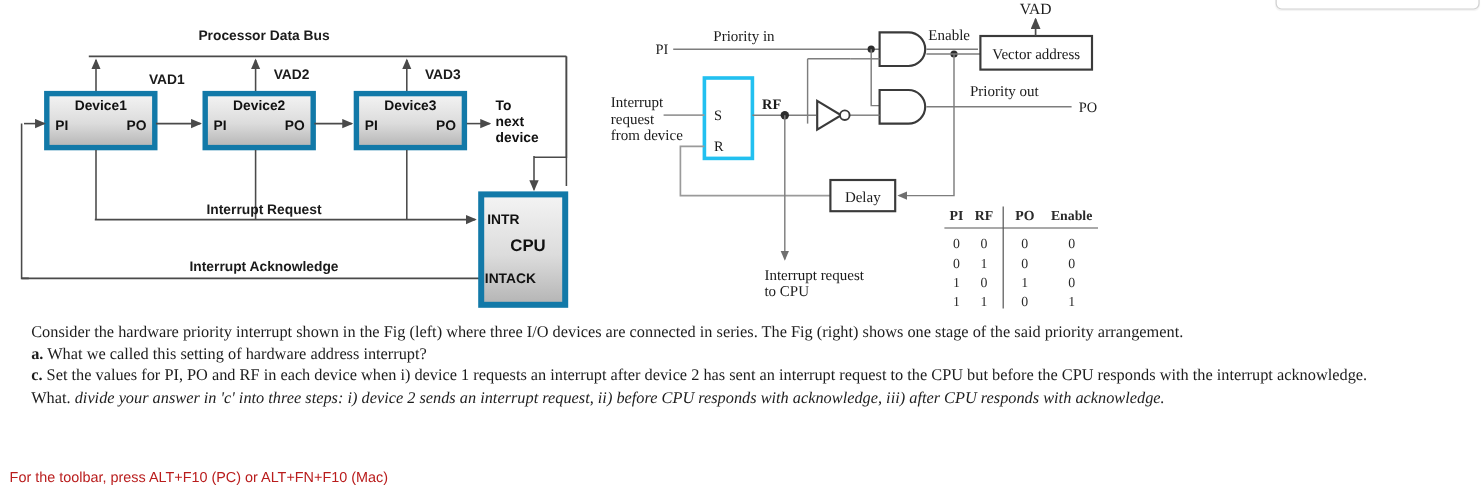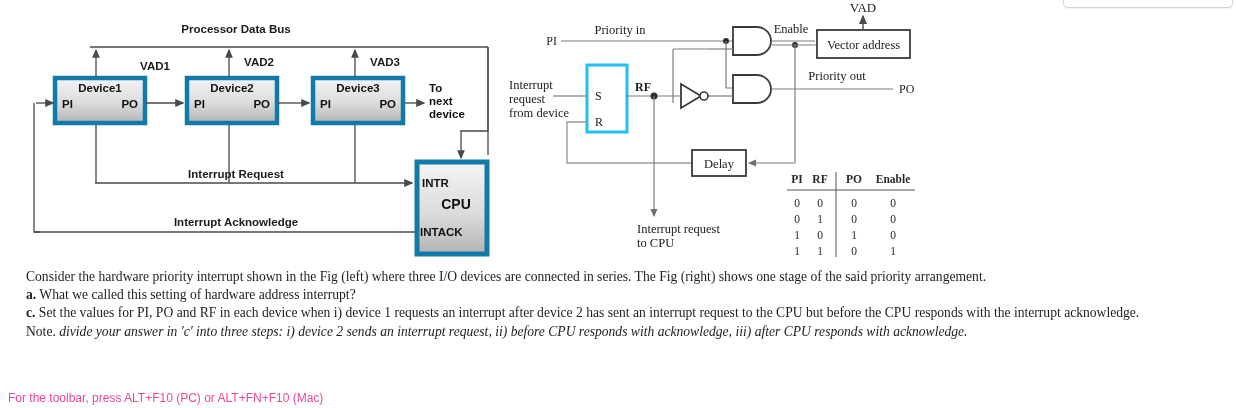--- a/index.html
+++ b/index.html
@@ -34,21 +34,21 @@
     position: absolute;
     left: 0;
     top: 0;
     width: 1236px;
     height: 265px;
   }
   .fig {
     position: absolute;
     top: 0;
   }
-  #fig-left  { left: 16px;   width: 495px; height: 265px; }
+  #fig-left  { left: 0px;   width: 495px; height: 265px; }
   #fig-right { left: 495px; width: 480px; height: 265px; }
 
   svg { display: block; overflow: visible; }
 
   
   #prose {
     position: absolute;
     left: 26px;
     top: 268px;
     width: 1222px;
@@ -64,21 +64,21 @@
   }
   .para b { font-weight: bold; }
   .para .it { font-style: italic; margin-top: 32px; }
   .nowrap-note { text-align: left; }
   #toolbar-hint {
     position: absolute;
     left: 8px;
     top: 391px;
     font-family: "Liberation Sans", sans-serif;
     font-size: 12px;
-    color: #ec4899;
+    color: #b91c1c;
     white-space: nowrap;
   }
 </style>
 </head>
 <body>
 
 <div id="toolbar-remnant"></div>
 
 <div id="figures">
 
@@ -287,16 +287,16 @@
         </g>
       </g>
     </svg>
   </div>
 </div>
 
 <div id="prose">
   <p class="para">Consider the hardware priority interrupt shown in the Fig (left) where three I/O devices are connected in series. The Fig (right) shows one stage of the said priority arrangement.</p>
   <p class="para"><b>a.</b><span> What we called this setting of hardware address interrupt?</span></p>
   <p class="para"><b>c.</b><span> Set the values for PI, PO and RF in each device when i) device 1 requests an interrupt after device 2 has sent an interrupt request to the CPU but before the CPU responds with the interrupt acknowledge.</span></p>
-  <p class="para nowrap-note"><span>Note.</span><span class="it"> divide your answer in 'c' into three steps: i) device 2 sends an interrupt request, ii) before CPU responds with acknowledge, iii) after CPU responds with acknowledge.</span></p>
+  <p class="para nowrap-note"><span>What.</span><span class="it"> divide your answer in 'c' into three steps: i) device 2 sends an interrupt request, ii) before CPU responds with acknowledge, iii) after CPU responds with acknowledge.</span></p>
 </div>
 
 <div id="toolbar-hint">For the toolbar, press ALT+F10 (PC) or ALT+FN+F10 (Mac)</div>
 
 </body></html>

